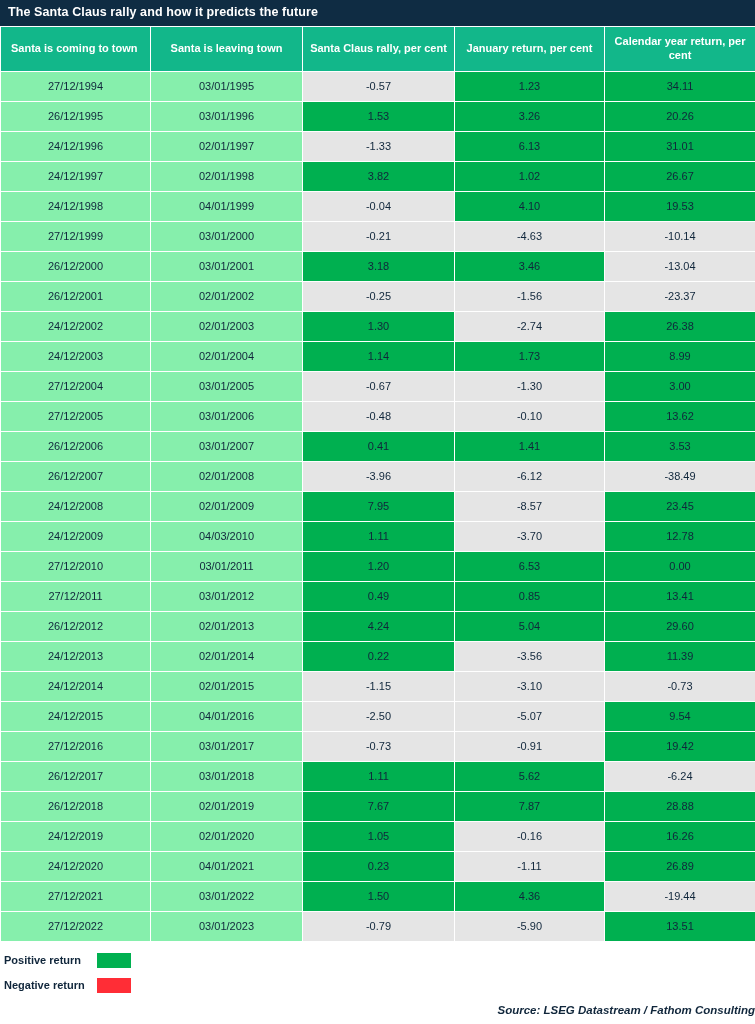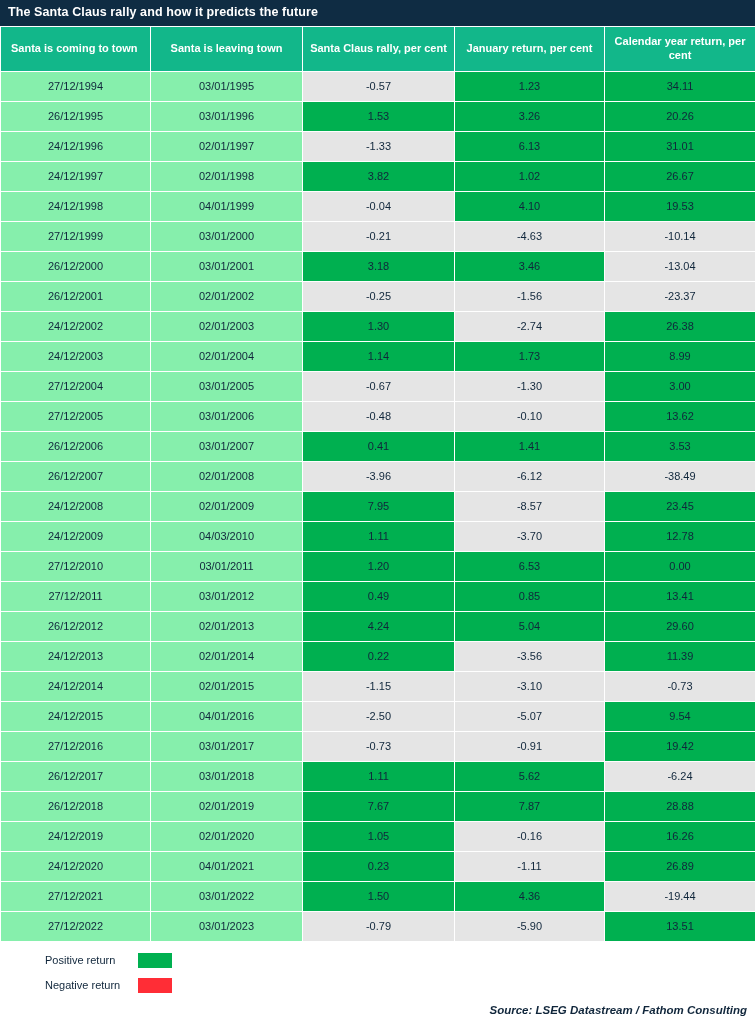--- a/index.html
+++ b/index.html
@@ -72,39 +72,37 @@
     margin-top: 10px;
     padding-left: 4px;
   }
   .legend-row {
     display: flex;
     align-items: center;
     margin-bottom: 8px;
   }
   .legend-label {
     font-size: 11px;
-    font-weight: normal;
+    font-weight: bold;
     color: #10263b;
     width: 92px;
-    margin-left: 41px;
   }
   .legend-swatch {
     width: 34px;
     height: 15px;
     border: 1px solid #ffffff;
   }
   .swatch-pos { background: #00b050; }
   .swatch-neg { background: #ff2d36; }
   .source {
     text-align: right;
     font-size: 11.5px;
     font-style: italic;
     font-weight: bold;
     color: #10263b;
-    padding-right: 8px;
     margin-top: 10px;
   }
   col.c0 { width: 150px; }
   col.c1 { width: 152px; }
   col.c2 { width: 152px; }
   col.c3 { width: 150px; }
   col.c4 { width: 151px; }
 </style>
 </head>
 <body>

